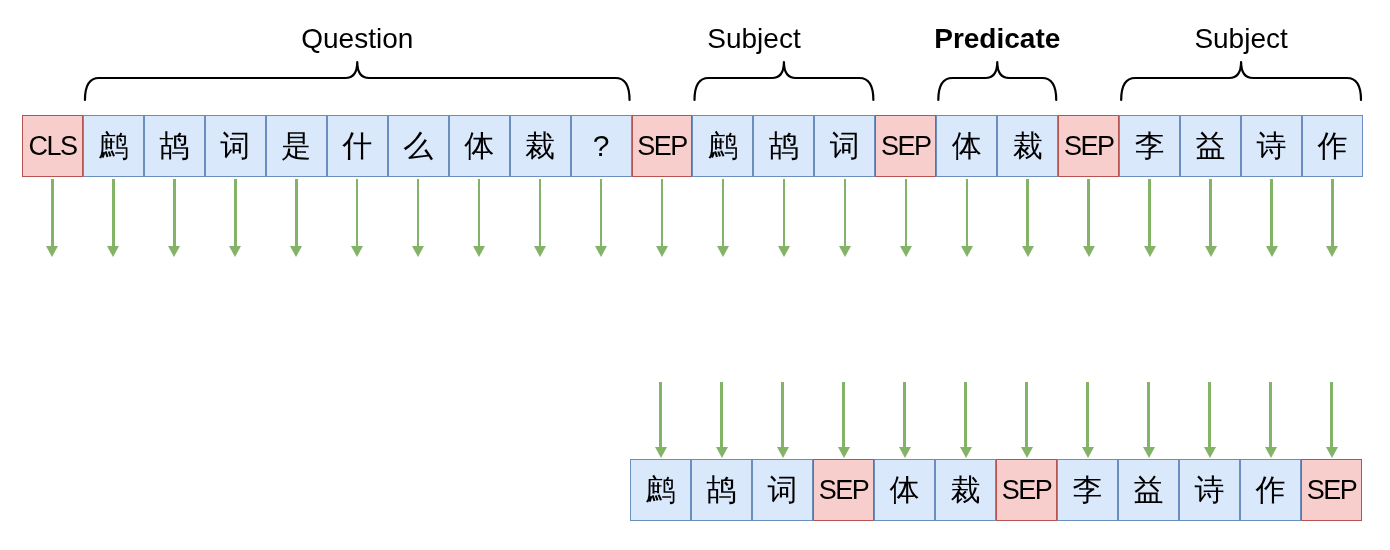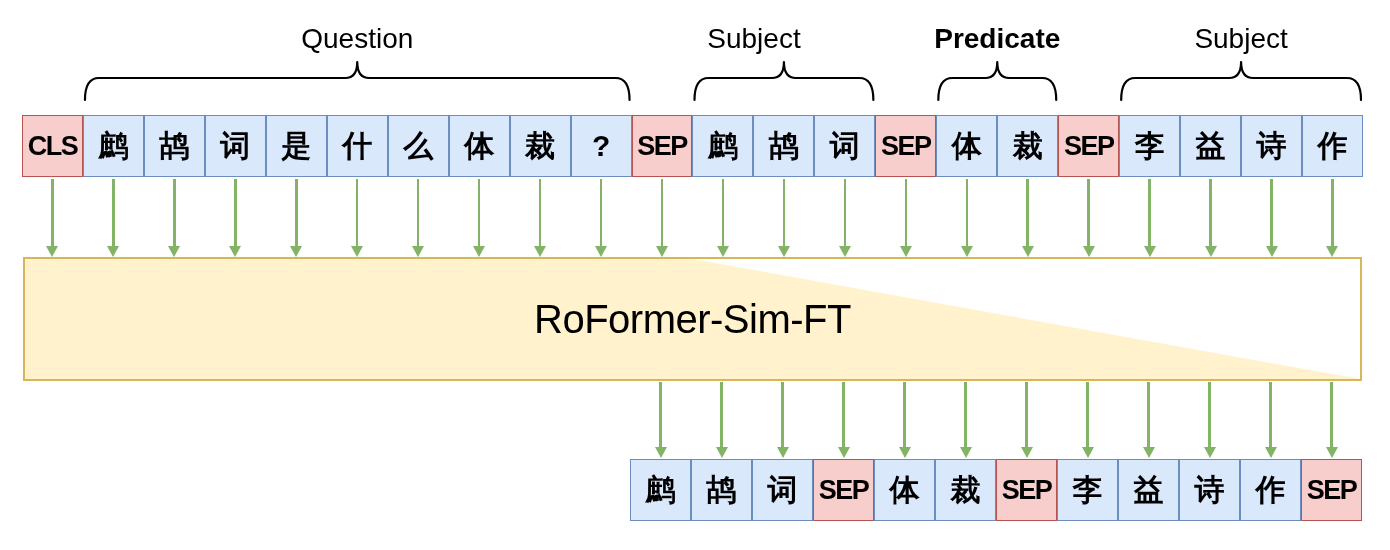--- a/index.html
+++ b/index.html
@@ -5,21 +5,21 @@
   html,body{margin:0;padding:0;background:#fff;}
   #canvas{
     position:relative;width:1390px;height:550px;background:var(--background,#fff);
     font-family:"Liberation Sans",sans-serif;color:var(--text,#000);overflow:hidden;
   }
   #braces-svg{position:absolute;left:0;top:0;width:1390px;height:550px;pointer-events:none;}
   .group-label{
     position:absolute;top:24px;width:240px;text-align:center;
     font-size:28px;line-height:30px;color:var(--text,#000);
   }
-  .token-row{position:absolute;display:flex;box-sizing:border-box;font-weight:bold;}
+  .token-row{position:absolute;display:flex;box-sizing:border-box;}
   #input-row{left:22px;top:115px;width:1341px;height:62px;}
   #output-row{left:630px;top:459px;width:732px;height:62px;}
   .cell{
     flex:1 1 0;box-sizing:border-box;display:flex;align-items:center;justify-content:center;
     border:1.5px solid var(--token_border,#6c8ebf);background:var(--token_fill,#dae8fc);
     font-size:30px;overflow:hidden;white-space:nowrap;
   }
   .cell.special{
     border-color:var(--special_border,#b85450);background:var(--special_fill,#f8cecc);
     font-size:27px;letter-spacing:-1.5px;
@@ -174,24 +174,20 @@
       <div class="arrow-unit">
         <div class="shaft"></div>
         <div class="head"></div>
       </div>
       <div class="arrow-unit">
         <div class="shaft"></div>
         <div class="head"></div>
       </div>
     </div>
 
-  <div id="model-box">
-    <div id="model-wedge"></div>
-    <div id="model-label">RoFormer-Sim-FT</div>
-  </div>
 
   <div id="output-arrows" class="arrow-row">
       <div class="arrow-unit">
         <div class="shaft"></div>
         <div class="head"></div>
       </div>
       <div class="arrow-unit">
         <div class="shaft"></div>
         <div class="head"></div>
       </div>

